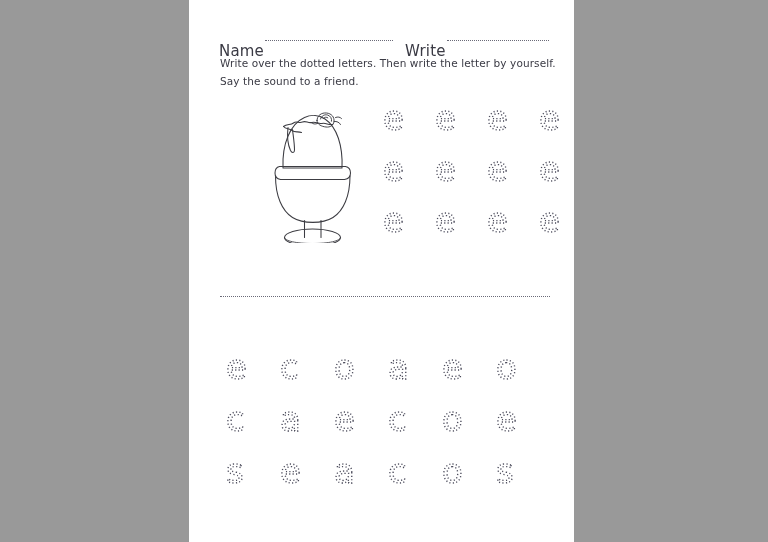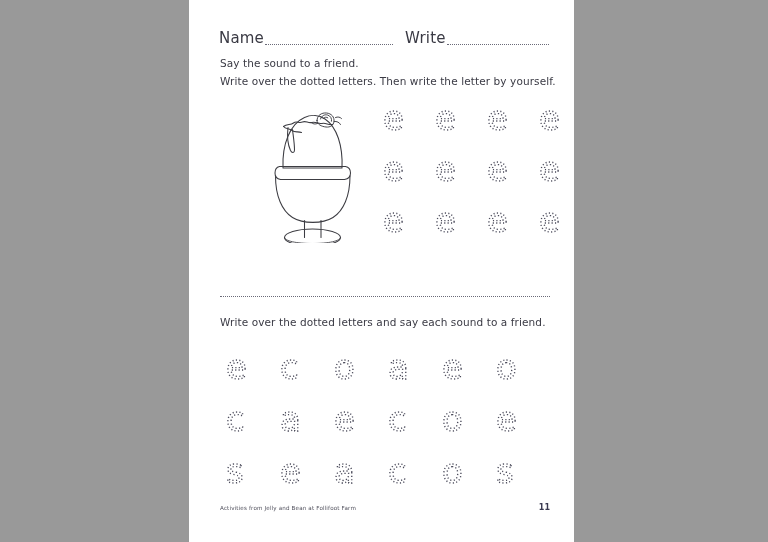--- a/index.html
+++ b/index.html
@@ -29,24 +29,24 @@
     left: 30px;
     top: 0;
     width: 330px;
     height: 542px;
   }
 
   
   .name-date-row {
     position: absolute;
     left: 0;
-    top: 29px;
+    top: 42px;
     width: 330px;
     display: flex;
-    align-items: flex-end;
+    align-items: flex-start;
   }
   .field-label {
     font-family: "DejaVu Sans", sans-serif;
     font-size: 15px;
     color: #3a3a44;
     letter-spacing: 0.2px;
     white-space: nowrap;
   }
   .dotline {
     flex: 1 1 auto;
@@ -186,22 +186,22 @@
 
     <div class="name-date-row">
       <span class="field-label">Name</span>
       <span class="dotline name-line"></span>
       <span class="gap-between"></span>
       <span class="field-label">Write</span>
       <span class="dotline date-line"></span>
     </div>
 
     <div class="instructions">
+      <div class="instr-line">Write over the dotted letters. Then write the letter by yourself.</div>
       <div class="instr-line">Say the sound to a friend.</div>
-      <div class="instr-line">Write over the dotted letters. Then write the letter by yourself.</div>
     </div>
 
     <div class="illustration">
       <svg width="110" height="145" viewBox="0 0 110 145" xmlns="http://www.w3.org/2000/svg">
         <g fill="none" stroke="#3c3c42" stroke-width="1.05" stroke-linecap="round" stroke-linejoin="round">
 
           <path d="M24 70 C23 46 31 26 45.5 19.5 C52 16.5 60 17 66 21 C78 29 84 48 83 70 Z"></path>
 
           <path d="M24.5 28.5 C28 25.5 31.5 27.5 34.5 25 C37.5 22.6 40 25.6 43.5 24 C47 22.4 49 25.6 53 24.4 C57 23.2 59 26.4 63 25.4 C67 24.4 69.5 27.5 73.5 26.4"></path>
           <path d="M24.5 28.5 C27 31.5 30 30 33 32.5 C36 35 39 33 42.5 34.5"></path>
@@ -295,122 +295,115 @@
         <div class="cell">
           <svg class="dotted-letter" width="42" height="40" viewBox="0 0 42 40">
             <text x="4" y="30">e</text>
           </svg>
         </div>
       </div>
     </div>
 
     <div class="divider"></div>
 
-    <div class="instructions-2">
-      <div class="instr-line">Write over the dotted letters and say each sound to a friend.</div>
+
+    <div class="practice-grid-bottom">
+      <div class="grid-row">
+        <div class="cell">
+          <svg class="dotted-letter" width="44" height="42" viewBox="0 0 44 42">
+            <text x="4" y="31">e</text>
+          </svg>
+        </div>
+        <div class="cell">
+          <svg class="dotted-letter" width="44" height="42" viewBox="0 0 44 42">
+            <text x="4" y="31">c</text>
+          </svg>
+        </div>
+        <div class="cell">
+          <svg class="dotted-letter" width="44" height="42" viewBox="0 0 44 42">
+            <text x="4" y="31">o</text>
+          </svg>
+        </div>
+        <div class="cell">
+          <svg class="dotted-letter" width="44" height="42" viewBox="0 0 44 42">
+            <text x="4" y="31">a</text>
+          </svg>
+        </div>
+        <div class="cell">
+          <svg class="dotted-letter" width="44" height="42" viewBox="0 0 44 42">
+            <text x="4" y="31">e</text>
+          </svg>
+        </div>
+        <div class="cell">
+          <svg class="dotted-letter" width="44" height="42" viewBox="0 0 44 42">
+            <text x="4" y="31">o</text>
+          </svg>
+        </div>
+      </div>
+      <div class="grid-row">
+        <div class="cell">
+          <svg class="dotted-letter" width="44" height="42" viewBox="0 0 44 42">
+            <text x="4" y="31">c</text>
+          </svg>
+        </div>
+        <div class="cell">
+          <svg class="dotted-letter" width="44" height="42" viewBox="0 0 44 42">
+            <text x="4" y="31">a</text>
+          </svg>
+        </div>
+        <div class="cell">
+          <svg class="dotted-letter" width="44" height="42" viewBox="0 0 44 42">
+            <text x="4" y="31">e</text>
+          </svg>
+        </div>
+        <div class="cell">
+          <svg class="dotted-letter" width="44" height="42" viewBox="0 0 44 42">
+            <text x="4" y="31">c</text>
+          </svg>
+        </div>
+        <div class="cell">
+          <svg class="dotted-letter" width="44" height="42" viewBox="0 0 44 42">
+            <text x="4" y="31">o</text>
+          </svg>
+        </div>
+        <div class="cell">
+          <svg class="dotted-letter" width="44" height="42" viewBox="0 0 44 42">
+            <text x="4" y="31">e</text>
+          </svg>
+        </div>
+      </div>
+      <div class="grid-row">
+        <div class="cell">
+          <svg class="dotted-letter" width="44" height="42" viewBox="0 0 44 42">
+            <text x="4" y="31">s</text>
+          </svg>
+        </div>
+        <div class="cell">
+          <svg class="dotted-letter" width="44" height="42" viewBox="0 0 44 42">
+            <text x="4" y="31">e</text>
+          </svg>
+        </div>
+        <div class="cell">
+          <svg class="dotted-letter" width="44" height="42" viewBox="0 0 44 42">
+            <text x="4" y="31">a</text>
+          </svg>
+        </div>
+        <div class="cell">
+          <svg class="dotted-letter" width="44" height="42" viewBox="0 0 44 42">
+            <text x="4" y="31">c</text>
+          </svg>
+        </div>
+        <div class="cell">
+          <svg class="dotted-letter" width="44" height="42" viewBox="0 0 44 42">
+            <text x="4" y="31">o</text>
+          </svg>
+        </div>
+        <div class="cell">
+          <svg class="dotted-letter" width="44" height="42" viewBox="0 0 44 42">
+            <text x="4" y="31">s</text>
+          </svg>
+        </div>
+      </div>
     </div>
 
-    <div class="practice-grid-bottom">
-      <div class="grid-row">
-        <div class="cell">
-          <svg class="dotted-letter" width="44" height="42" viewBox="0 0 44 42">
-            <text x="4" y="31">e</text>
-          </svg>
-        </div>
-        <div class="cell">
-          <svg class="dotted-letter" width="44" height="42" viewBox="0 0 44 42">
-            <text x="4" y="31">c</text>
-          </svg>
-        </div>
-        <div class="cell">
-          <svg class="dotted-letter" width="44" height="42" viewBox="0 0 44 42">
-            <text x="4" y="31">o</text>
-          </svg>
-        </div>
-        <div class="cell">
-          <svg class="dotted-letter" width="44" height="42" viewBox="0 0 44 42">
-            <text x="4" y="31">a</text>
-          </svg>
-        </div>
-        <div class="cell">
-          <svg class="dotted-letter" width="44" height="42" viewBox="0 0 44 42">
-            <text x="4" y="31">e</text>
-          </svg>
-        </div>
-        <div class="cell">
-          <svg class="dotted-letter" width="44" height="42" viewBox="0 0 44 42">
-            <text x="4" y="31">o</text>
-          </svg>
-        </div>
-      </div>
-      <div class="grid-row">
-        <div class="cell">
-          <svg class="dotted-letter" width="44" height="42" viewBox="0 0 44 42">
-            <text x="4" y="31">c</text>
-          </svg>
-        </div>
-        <div class="cell">
-          <svg class="dotted-letter" width="44" height="42" viewBox="0 0 44 42">
-            <text x="4" y="31">a</text>
-          </svg>
-        </div>
-        <div class="cell">
-          <svg class="dotted-letter" width="44" height="42" viewBox="0 0 44 42">
-            <text x="4" y="31">e</text>
-          </svg>
-        </div>
-        <div class="cell">
-          <svg class="dotted-letter" width="44" height="42" viewBox="0 0 44 42">
-            <text x="4" y="31">c</text>
-          </svg>
-        </div>
-        <div class="cell">
-          <svg class="dotted-letter" width="44" height="42" viewBox="0 0 44 42">
-            <text x="4" y="31">o</text>
-          </svg>
-        </div>
-        <div class="cell">
-          <svg class="dotted-letter" width="44" height="42" viewBox="0 0 44 42">
-            <text x="4" y="31">e</text>
-          </svg>
-        </div>
-      </div>
-      <div class="grid-row">
-        <div class="cell">
-          <svg class="dotted-letter" width="44" height="42" viewBox="0 0 44 42">
-            <text x="4" y="31">s</text>
-          </svg>
-        </div>
-        <div class="cell">
-          <svg class="dotted-letter" width="44" height="42" viewBox="0 0 44 42">
-            <text x="4" y="31">e</text>
-          </svg>
-        </div>
-        <div class="cell">
-          <svg class="dotted-letter" width="44" height="42" viewBox="0 0 44 42">
-            <text x="4" y="31">a</text>
-          </svg>
-        </div>
-        <div class="cell">
-          <svg class="dotted-letter" width="44" height="42" viewBox="0 0 44 42">
-            <text x="4" y="31">c</text>
-          </svg>
-        </div>
-        <div class="cell">
-          <svg class="dotted-letter" width="44" height="42" viewBox="0 0 44 42">
-            <text x="4" y="31">o</text>
-          </svg>
-        </div>
-        <div class="cell">
-          <svg class="dotted-letter" width="44" height="42" viewBox="0 0 44 42">
-            <text x="4" y="31">s</text>
-          </svg>
-        </div>
-      </div>
-    </div>
-
-    <div class="footer">
-      <span class="footer-credit">Activities from Jelly and Bean at Follifoot Farm</span>
-      <span class="footer-pageno">11</span>
-    </div>
 
   </div>
 </div>
 
 </body></html>

